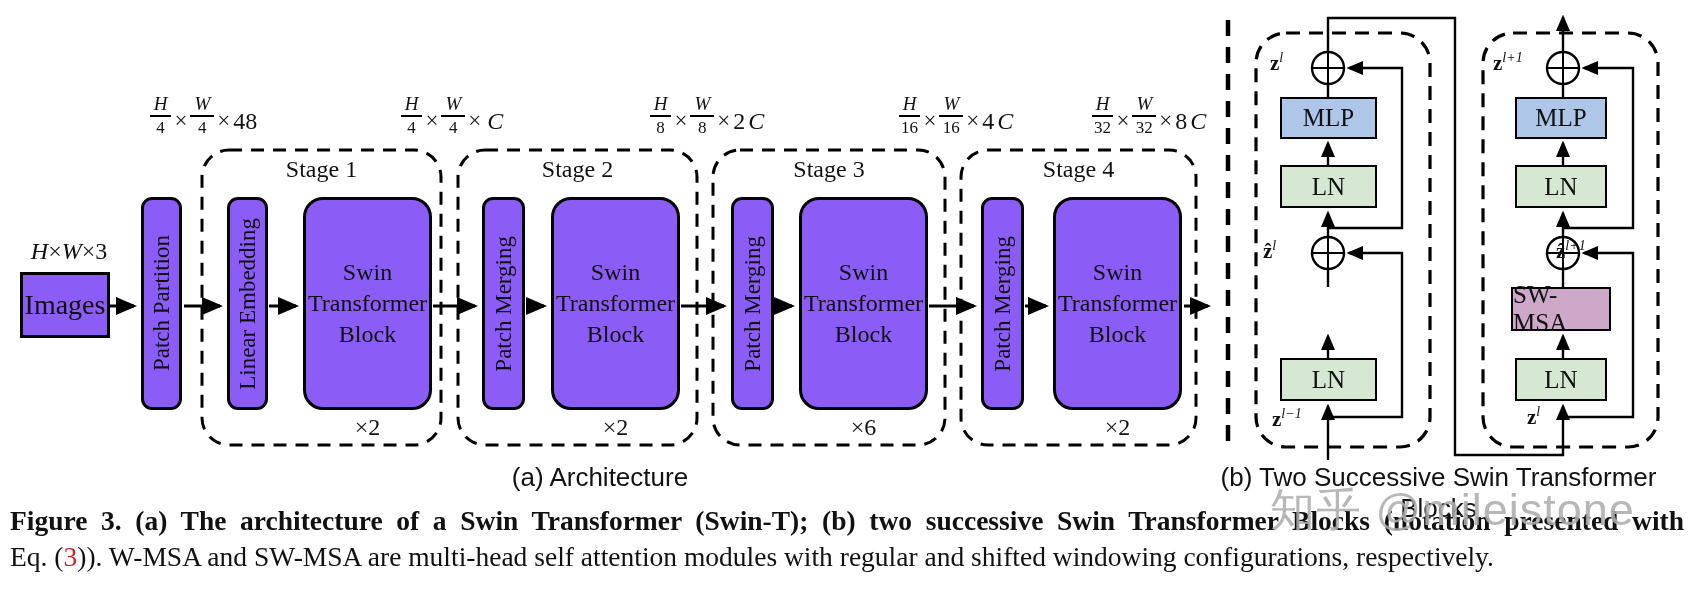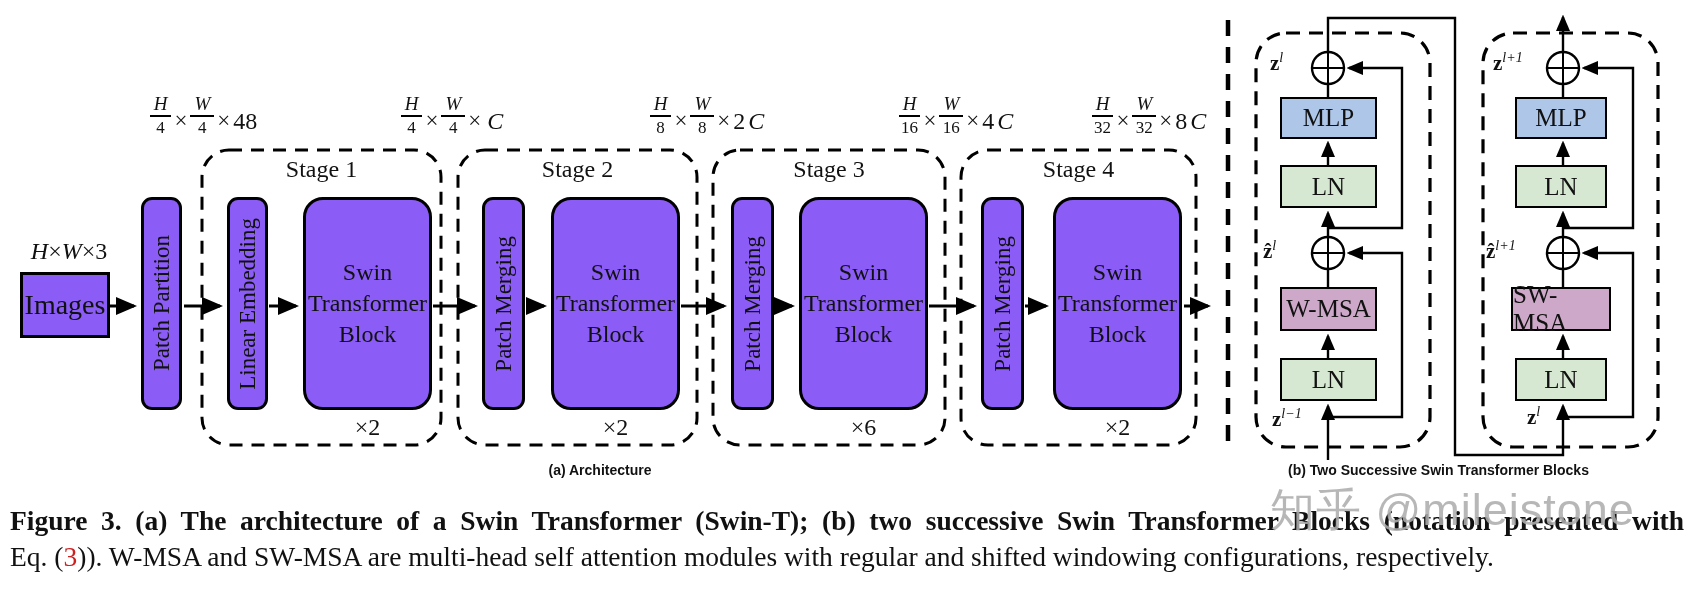--- a/index.html
+++ b/index.html
@@ -23,22 +23,22 @@
   .mnum{font-size:24px;line-height:1;transform:translateY(-5px);}
   .mvar{font-size:24px;font-style:italic;line-height:1;transform:translateY(-5px);}
   .hw3{position:absolute;text-align:center;font-size:24px;z-index:5;}
   .hw3 .iv{font-style:italic;}
   
   .bbox{position:absolute;border:2px solid #000;box-sizing:border-box;display:flex;align-items:center;
         justify-content:center;font-size:25px;z-index:4;}
   .zl{position:absolute;font-size:21px;font-weight:bold;z-index:6;font-family:Liberation Serif, serif;}
   .zl sup{font-weight:normal;font-style:italic;font-size:14px;}
   
-  .subcap{position:absolute;font-family:"Liberation Sans","DejaVu Sans",sans-serif;font-size:14px;
-          text-align:center;z-index:6;font-weight:bold;}
+  .subcap{position:absolute;font-family:"Liberation Sans","DejaVu Sans",sans-serif;font-size:26px;
+          text-align:center;z-index:6;}
   .caption{position:absolute;left:10px;top:503px;width:1674px;font-size:27.5px;line-height:36px;z-index:6;}
   .capline1{text-align:justify;text-align-last:justify;font-weight:bold;}
   .capline2{text-align:left;}
   .refred{color:#cc2222;}
   .watermark{position:absolute;left:1234px;top:480px;font-family:"Liberation Sans","DejaVu Sans",sans-serif;
              font-size:45px;letter-spacing:1px;color:rgba(173,173,173,0.88);z-index:10;white-space:nowrap;margin-left:36px;}
   svg.layer{position:absolute;left:0;top:0;z-index:3;pointer-events:none;}
 </style>
 </head>
 <body>
@@ -245,23 +245,20 @@
   <div class="repeat" style="left:551px;top:414px;width:129px;">×2</div>
   <div class="repeat" style="left:799px;top:414px;width:129px;">×6</div>
   <div class="repeat" style="left:1053px;top:414px;width:129px;">×2</div>
 
   <div class="bbox" style="left:1280px;top:97px;width:97px;height:42px;background:#aec6e8;">
       <span>MLP</span>
     </div>
   <div class="bbox" style="left:1280px;top:165px;width:97px;height:43px;background:#d6e8d1;">
       <span>LN</span>
     </div>
-  <div class="bbox" style="left:1280px;top:287px;width:97px;height:44px;background:#cda8c8;">
-      <span>W-MSA</span>
-    </div>
   <div class="bbox" style="left:1280px;top:358px;width:97px;height:43px;background:#d6e8d1;">
       <span>LN</span>
     </div>
 
   <div class="bbox" style="left:1515px;top:97px;width:92px;height:42px;background:#aec6e8;">
       <span>MLP</span>
     </div>
   <div class="bbox" style="left:1515px;top:165px;width:92px;height:43px;background:#d6e8d1;">
       <span>LN</span>
     </div>
@@ -269,21 +266,21 @@
       <span>SW-MSA</span>
     </div>
   <div class="bbox" style="left:1515px;top:358px;width:92px;height:43px;background:#d6e8d1;">
       <span>LN</span>
     </div>
 
   <div class="zl" style="left:1270px;top:50px;"><span>z</span><sup>l</sup></div>
   <div class="zl" style="left:1263px;top:238px;"><span>ẑ</span><sup>l</sup></div>
   <div class="zl" style="left:1272px;top:406px;"><span>z</span><sup>l−1</sup></div>
   <div class="zl" style="left:1493px;top:50px;"><span>z</span><sup>l+1</sup></div>
-  <div class="zl" style="left:1486px;top:238px;"><span>ẑ</span><sup>l+1</sup></div>
+  <div class="zl" style="left:1556px;top:238px;"><span>ẑ</span><sup>l+1</sup></div>
   <div class="zl" style="left:1527px;top:404px;"><span>z</span><sup>l</sup></div>
 
   <div class="subcap" style="left:450px;top:462px;width:300px;">(a) Architecture</div>
   <div class="subcap" style="left:1185px;top:462px;width:507px;">(b) Two Successive Swin Transformer Blocks</div>
 
   <div class="caption">
     <div class="capline1">Figure 3. (a) The architecture of a Swin Transformer (Swin-T); (b) two successive Swin Transformer Blocks (notation presented with</div>
     <div class="capline2"><span>Eq. (</span><span class="refred">3</span><span>)). W-MSA and SW-MSA are multi-head self attention modules with regular and shifted windowing configurations, respectively.</span></div>
   </div>
 

